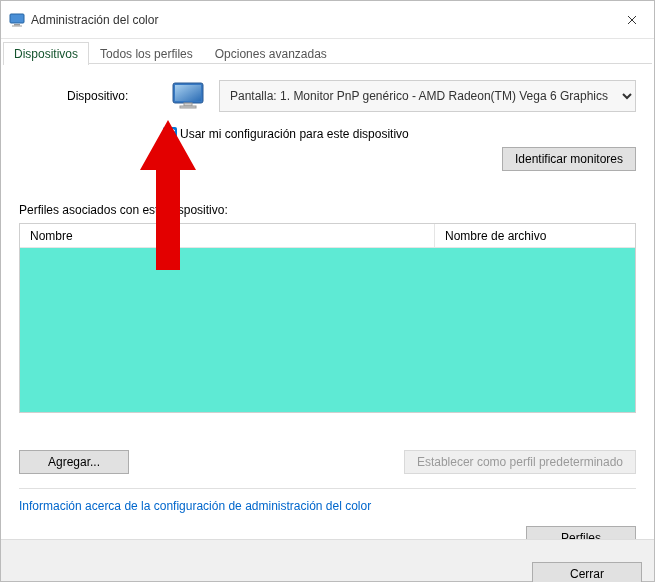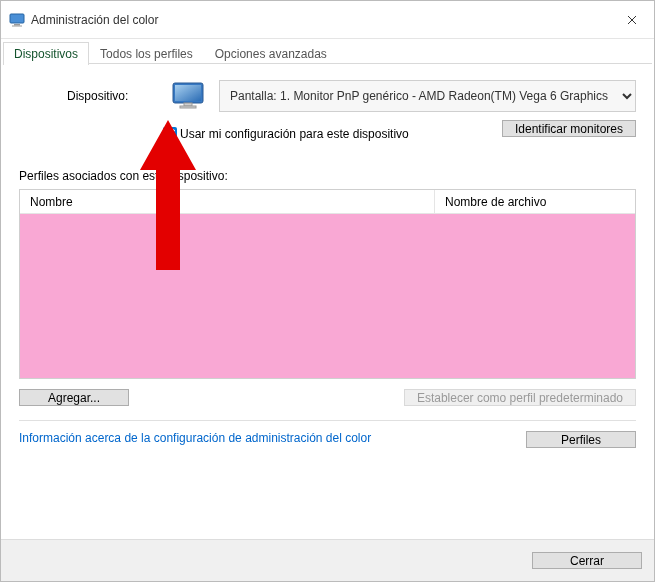--- a/index.html
+++ b/index.html
@@ -98,43 +98,44 @@
     accent-color: #0078d7;
   }
 
   .identify-btn-row {
     display: flex;
     justify-content: flex-end;
     margin-top: -24px;
   }
   .btn {
     min-width: 110px;
-    height: 17px;
+    height: 24px;
     font-family: inherit;
     font-size: 12px;
     background: #e1e1e1;
     border: 1px solid #adadad;
     color: #000;
     cursor: default;
     padding: 0 12px;
+    margin-top: 27px;
   }
   .btn:disabled {
     color: #9a9a9a;
     background: #efefef;
     border-color: #d9d9d9;
   }
   .btn-wide { min-width: 220px; }
 
   .assoc-label { margin-top: 32px; }
 
   .table-wrap {
     margin-top: 6px;
     border: 1px solid #cfcfcf;
     height: 190px;
-    background: #f9a8d4;
+    background: #5eead4;
   }
   .thead {
     display: flex;
     height: 24px;
     align-items: center;
     border-bottom: 1px solid #e5e5e5;
     background: #fff;
   }
   .th {
     padding: 0 10px;

